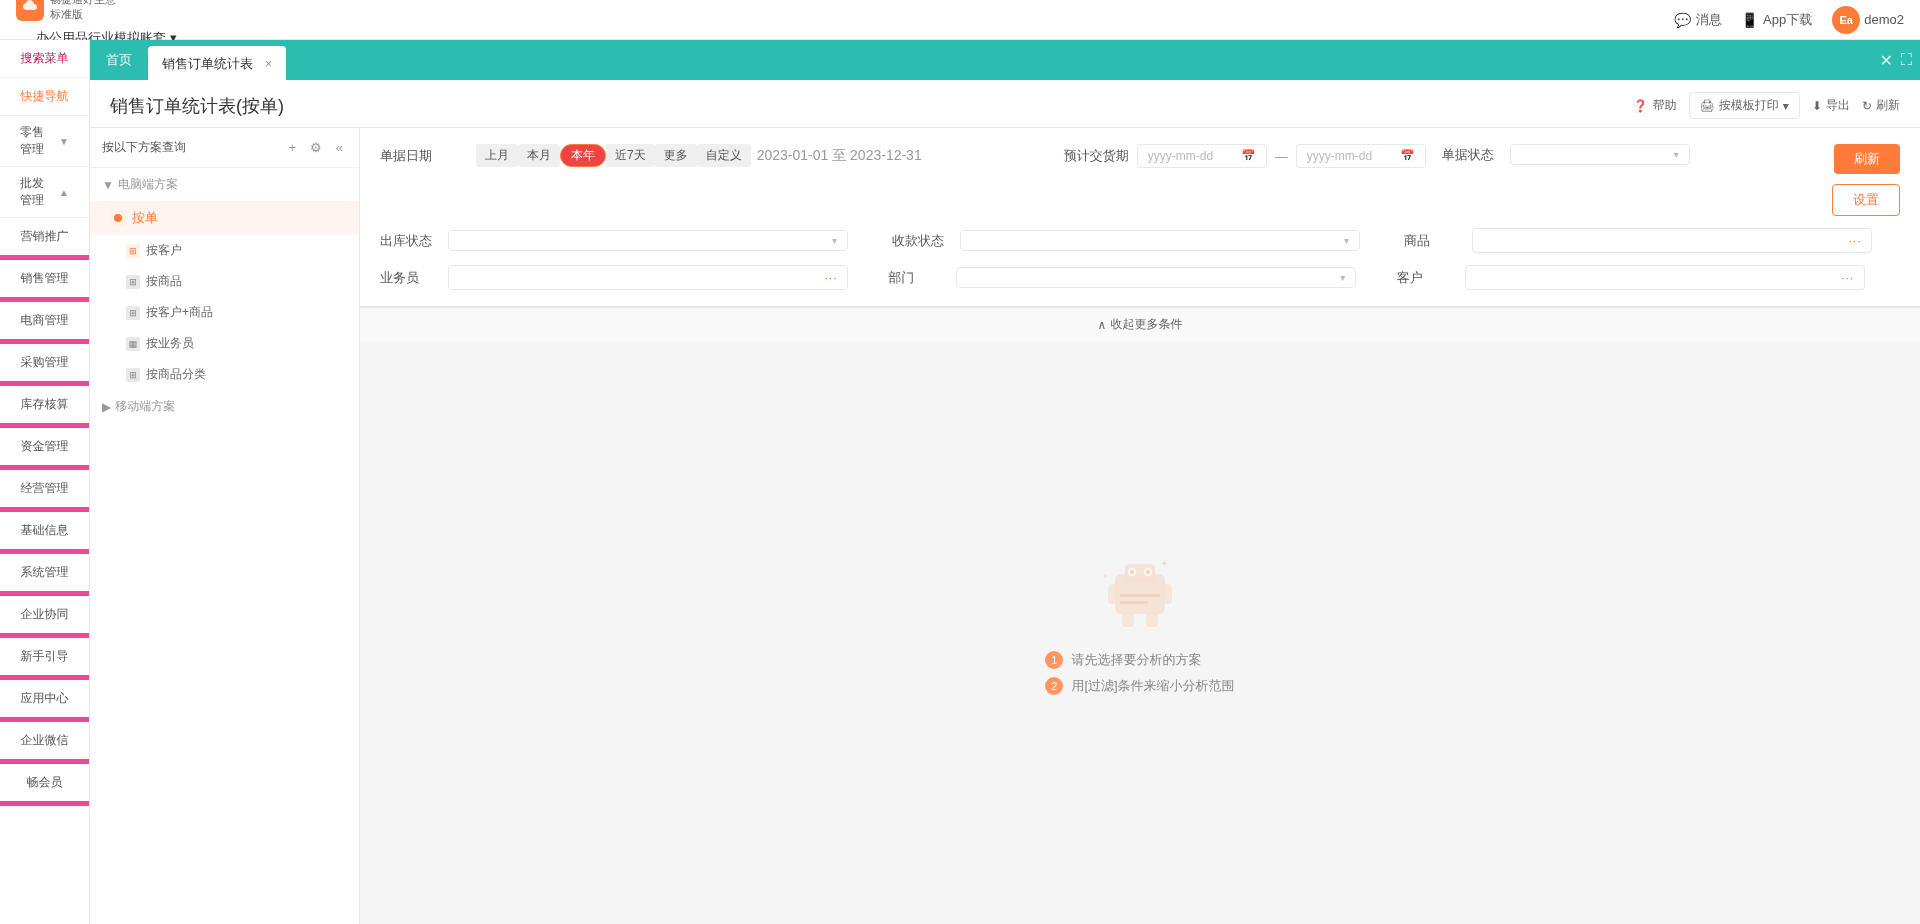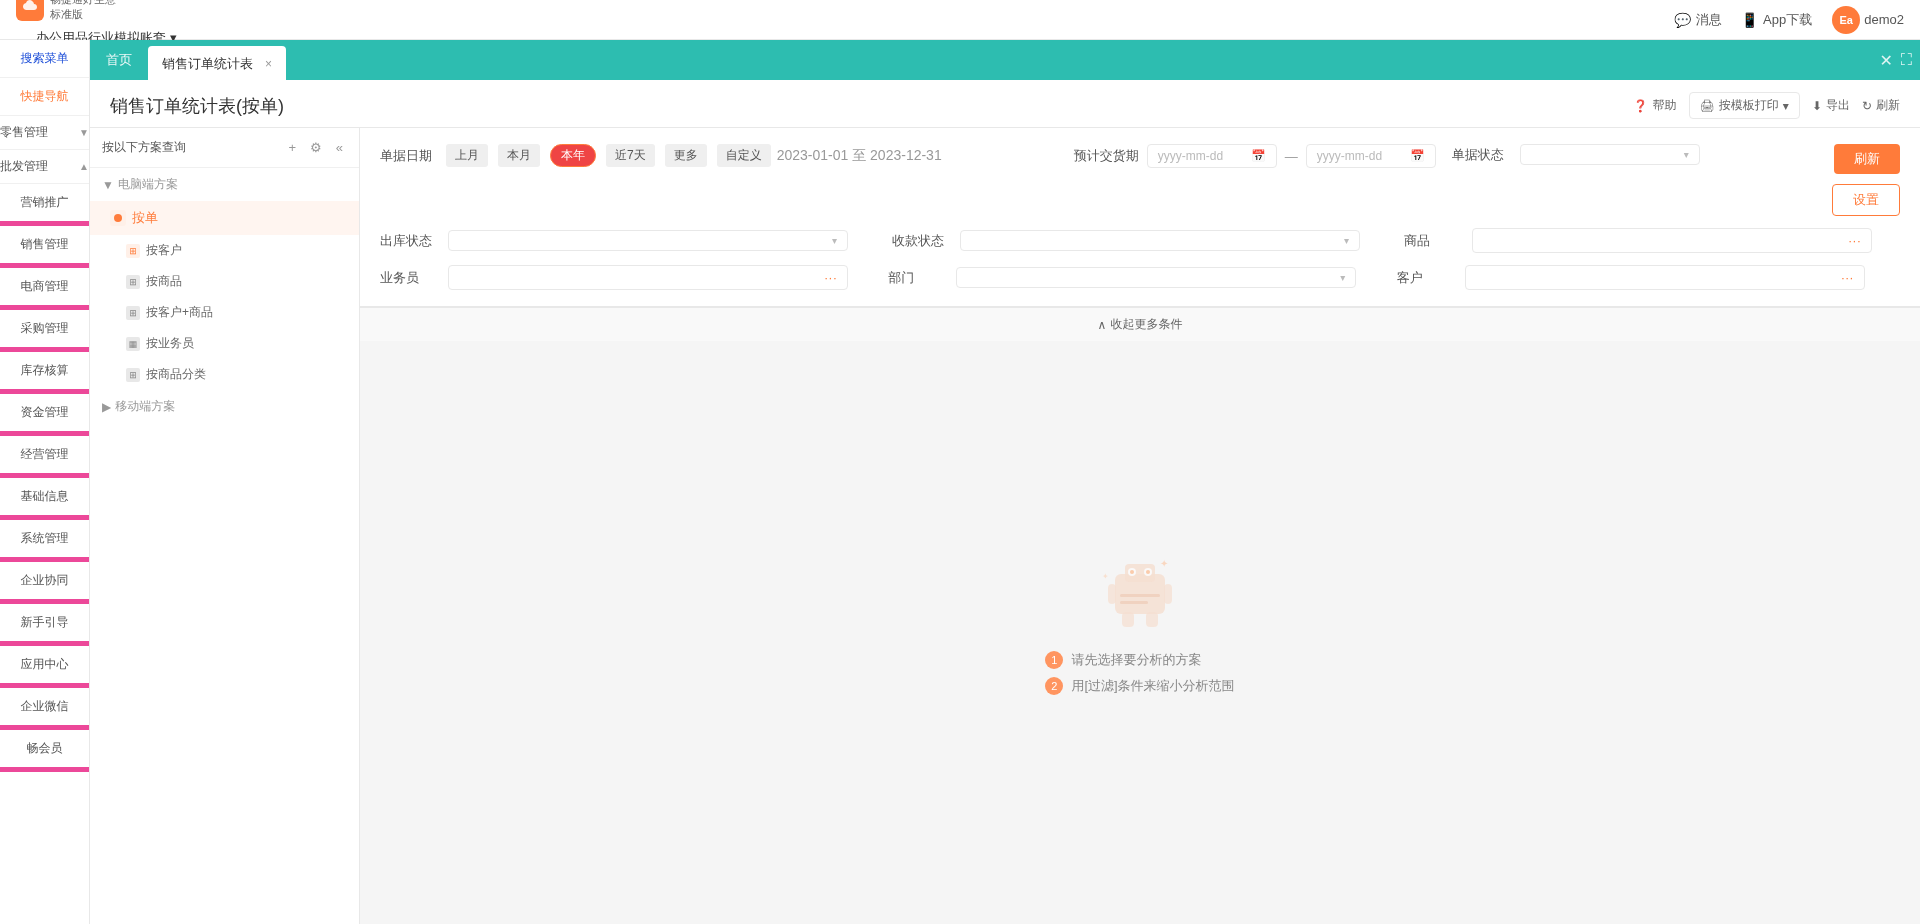--- a/index.html
+++ b/index.html
@@ -105,35 +105,35 @@
       color: #555;
       font-size: 12px;
       border-bottom: 5px solid #ec4899;
       display: flex;
       flex-direction: column;
       align-items: center;
       gap: 3px;
     }
     .sidebar-arrow { font-size: 10px; color: #999; }
     .sidebar-section-header {
-      padding: 8px 0;
+      padding: 8px 20px;
       font-size: 12px;
       color: #555;
       cursor: pointer;
       display: flex;
       align-items: center;
       justify-content: space-between;
       gap: 12px;
       border-bottom: 1px solid #f0f0f0;
     }
     .search-menu {
       padding: 10px 4px;
       text-align: center;
       cursor: pointer;
-      color: #1d4ed8;
+      color: #be185d;
       font-size: 12px;
       border-bottom: 1px solid #f0f0f0;
     }
     .quick-nav {
       padding: 10px 4px;
       text-align: center;
       cursor: pointer;
       color: #ff7b3a;
       font-size: 12px;
       border-bottom: 1px solid #f0f0f0;
@@ -681,21 +681,21 @@
           </div>
         </div>
 
         <div class="right-content">
 
           <div class="filter-panel">
 
             <div style="display:flex;align-items:flex-start;gap:16px;margin-bottom:12px;">
               <div style="display:flex;align-items:center;gap:6px;flex-shrink:0;">
                 <span class="filter-label">单据日期</span>
-                <div style="display:flex;align-items:flex-end;gap:10px;">
+                <div style="display:flex;align-items:flex-end;gap:0;margin-left:30px;">
                   <button class="date-btn">上月</button>
                   <button class="date-btn">本月</button>
                   <button class="date-btn active">本年</button>
                   <button class="date-btn">近7天</button>
                   <button class="date-btn">更多</button>
                   <button class="date-btn">自定义</button>
                 </div>
                 <span style="font-size:14px;color:#999;">2023-01-01 至 2023-12-31</span>
               </div>
 

